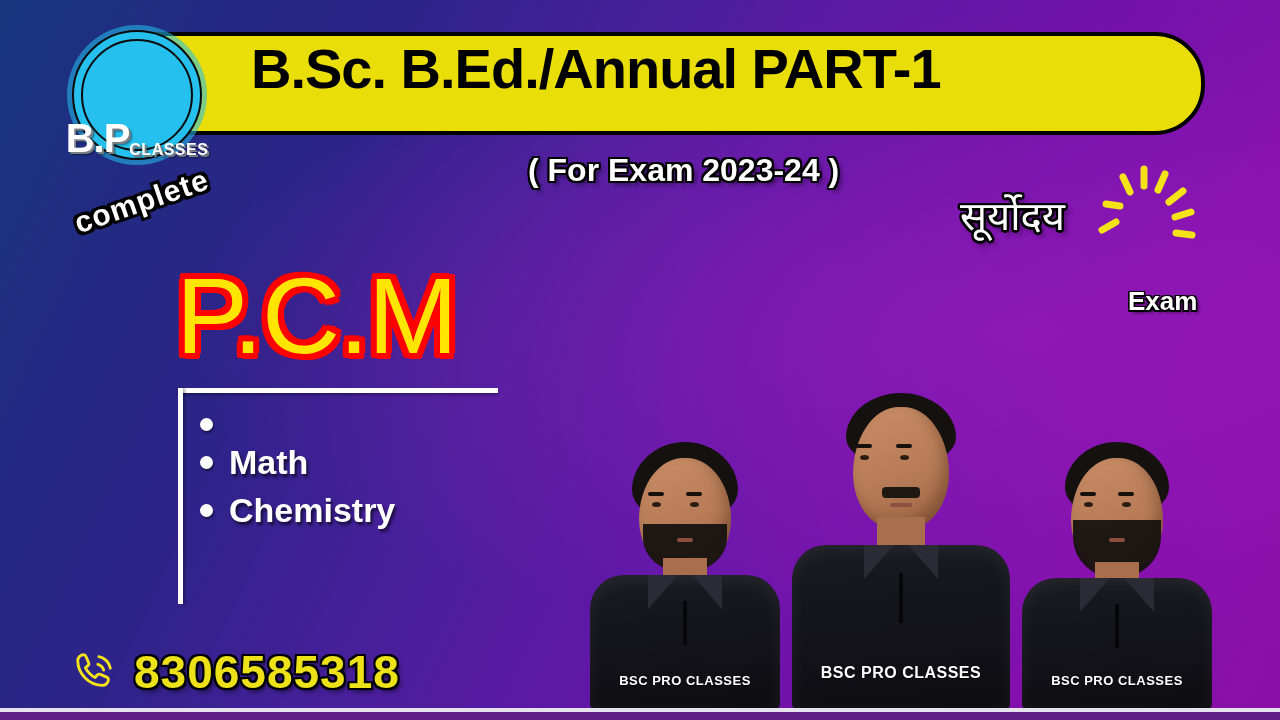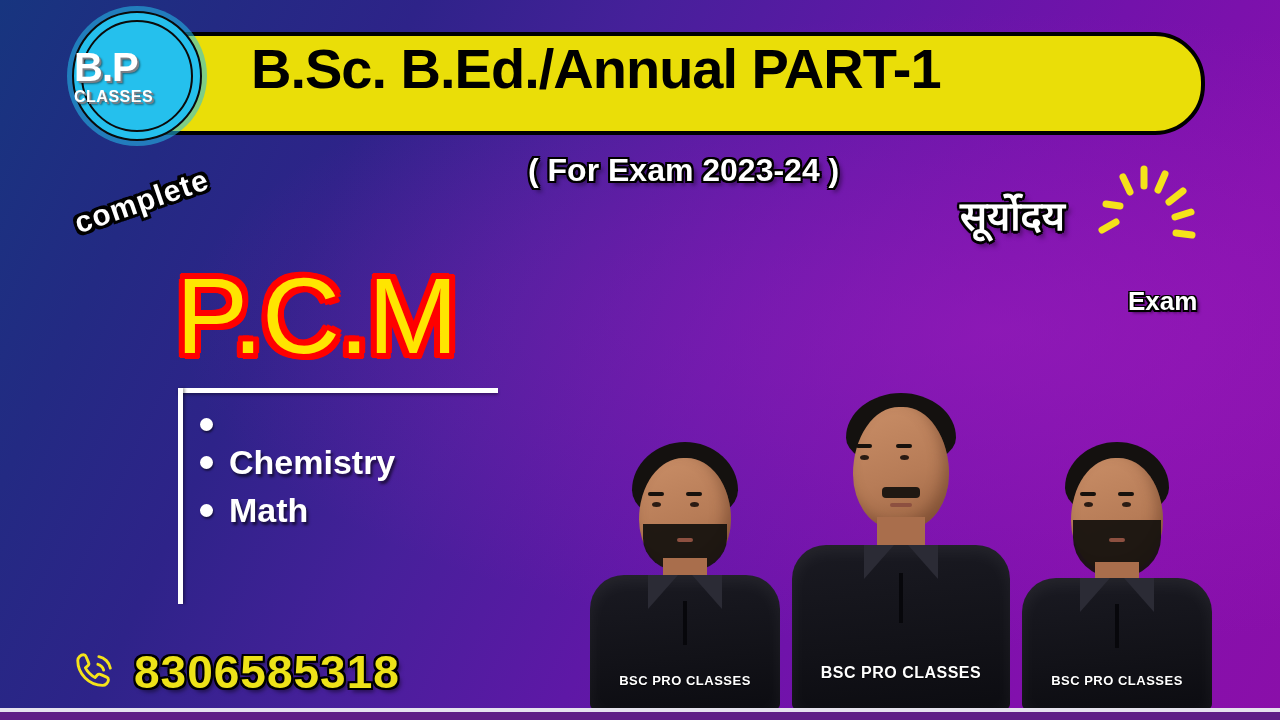--- a/index.html
+++ b/index.html
@@ -81,24 +81,24 @@
     width:4px;background:#07070b;
   }
   .shirt-text{
     position:absolute;left:50%;transform:translateX(-50%);
     color:#fff;font-weight:bold;letter-spacing:.5px;white-space:nowrap;
     text-shadow:0 1px 1px rgba(0,0,0,.8);
   }
 
   
   .logo{
-    position:absolute;left:72px;top:11px;width:126px;height:126px;border-radius:50%;
+    position:absolute;left:72px;top:30px;width:126px;height:126px;border-radius:50%;
     background:#25c0ed;border:2px solid #0a0a0a;
     box-shadow:0 0 0 5px rgba(37,192,237,.55);
-    display:flex;flex-direction:column;align-items:flex-start;justify-content:center;
+    display:flex;align-items:flex-end;justify-content:center;
     z-index:6;
   }
   .logo .ring{
     position:absolute;inset:7px;border:2px solid #0b0b0b;border-radius:50%;
   }
   .logo .bp{
     font-size:40px;font-weight:bold;color:#fff;line-height:1;
     letter-spacing:-1px;
     text-shadow:2px 2px 0 #7a7f86,3px 3px 2px rgba(0,0,0,.45);
     position:relative;z-index:2;
@@ -176,21 +176,21 @@
     box-shadow:1px 2px 2px rgba(0,0,0,.5);flex:none;
   }
   .subjects .lbl{
     font-size:34px;font-weight:bold;color:#fff;line-height:1;
     text-shadow:2px 3px 3px rgba(0,0,0,.6);
   }
 
   
   .batch-block{position:absolute;left:960px;top:196px;z-index:5;}
   .suryoday{
-    font-size:40px;font-weight:bold;color:#fff;line-height:1;white-space:nowrap;
+    font-size:40px;font-weight:normal;color:#fff;line-height:1;white-space:nowrap;
     text-shadow:
       -2px -2px 0 #000, 2px -2px 0 #000, -2px 2px 0 #000, 2px 2px 0 #000,
       0 -2.5px 0 #000, 0 2.5px 0 #000, -2.5px 0 0 #000, 2.5px 0 0 #000,
       4px 5px 5px rgba(0,0,0,.5);
   }
   .batch-word{
     position:absolute;left:168px;top:90px;
     font-size:26px;font-weight:bold;color:#fff;white-space:nowrap;
     text-shadow:
       -1.5px -1.5px 0 #000, 1.5px -1.5px 0 #000, -1.5px 1.5px 0 #000, 1.5px 1.5px 0 #000,
@@ -297,25 +297,25 @@
 
   <div class="frame-top"></div>
   <div class="frame-left"></div>
 
   <ul class="subjects">
     <li>
       <span class="dot"></span>
     </li>
     <li>
       <span class="dot"></span>
-      <span class="lbl">Chemistry</span>
+      <span class="lbl">Math</span>
     </li>
     <li>
       <span class="dot"></span>
-      <span class="lbl">Math</span>
+      <span class="lbl">Chemistry</span>
     </li>
   </ul>
 
   <svg class="sparkle" viewBox="0 0 110 110">
     <g stroke="#f5e31a" stroke-width="7" stroke-linecap="round">
       <line x1="24" y1="62" x2="10" y2="70"></line>
       <line x1="28" y1="46" x2="14" y2="44"></line>
       <line x1="38" y1="32" x2="31" y2="17"></line>
       <line x1="52" y1="26" x2="52" y2="9"></line>
       <line x1="66" y1="30" x2="73" y2="14"></line>

